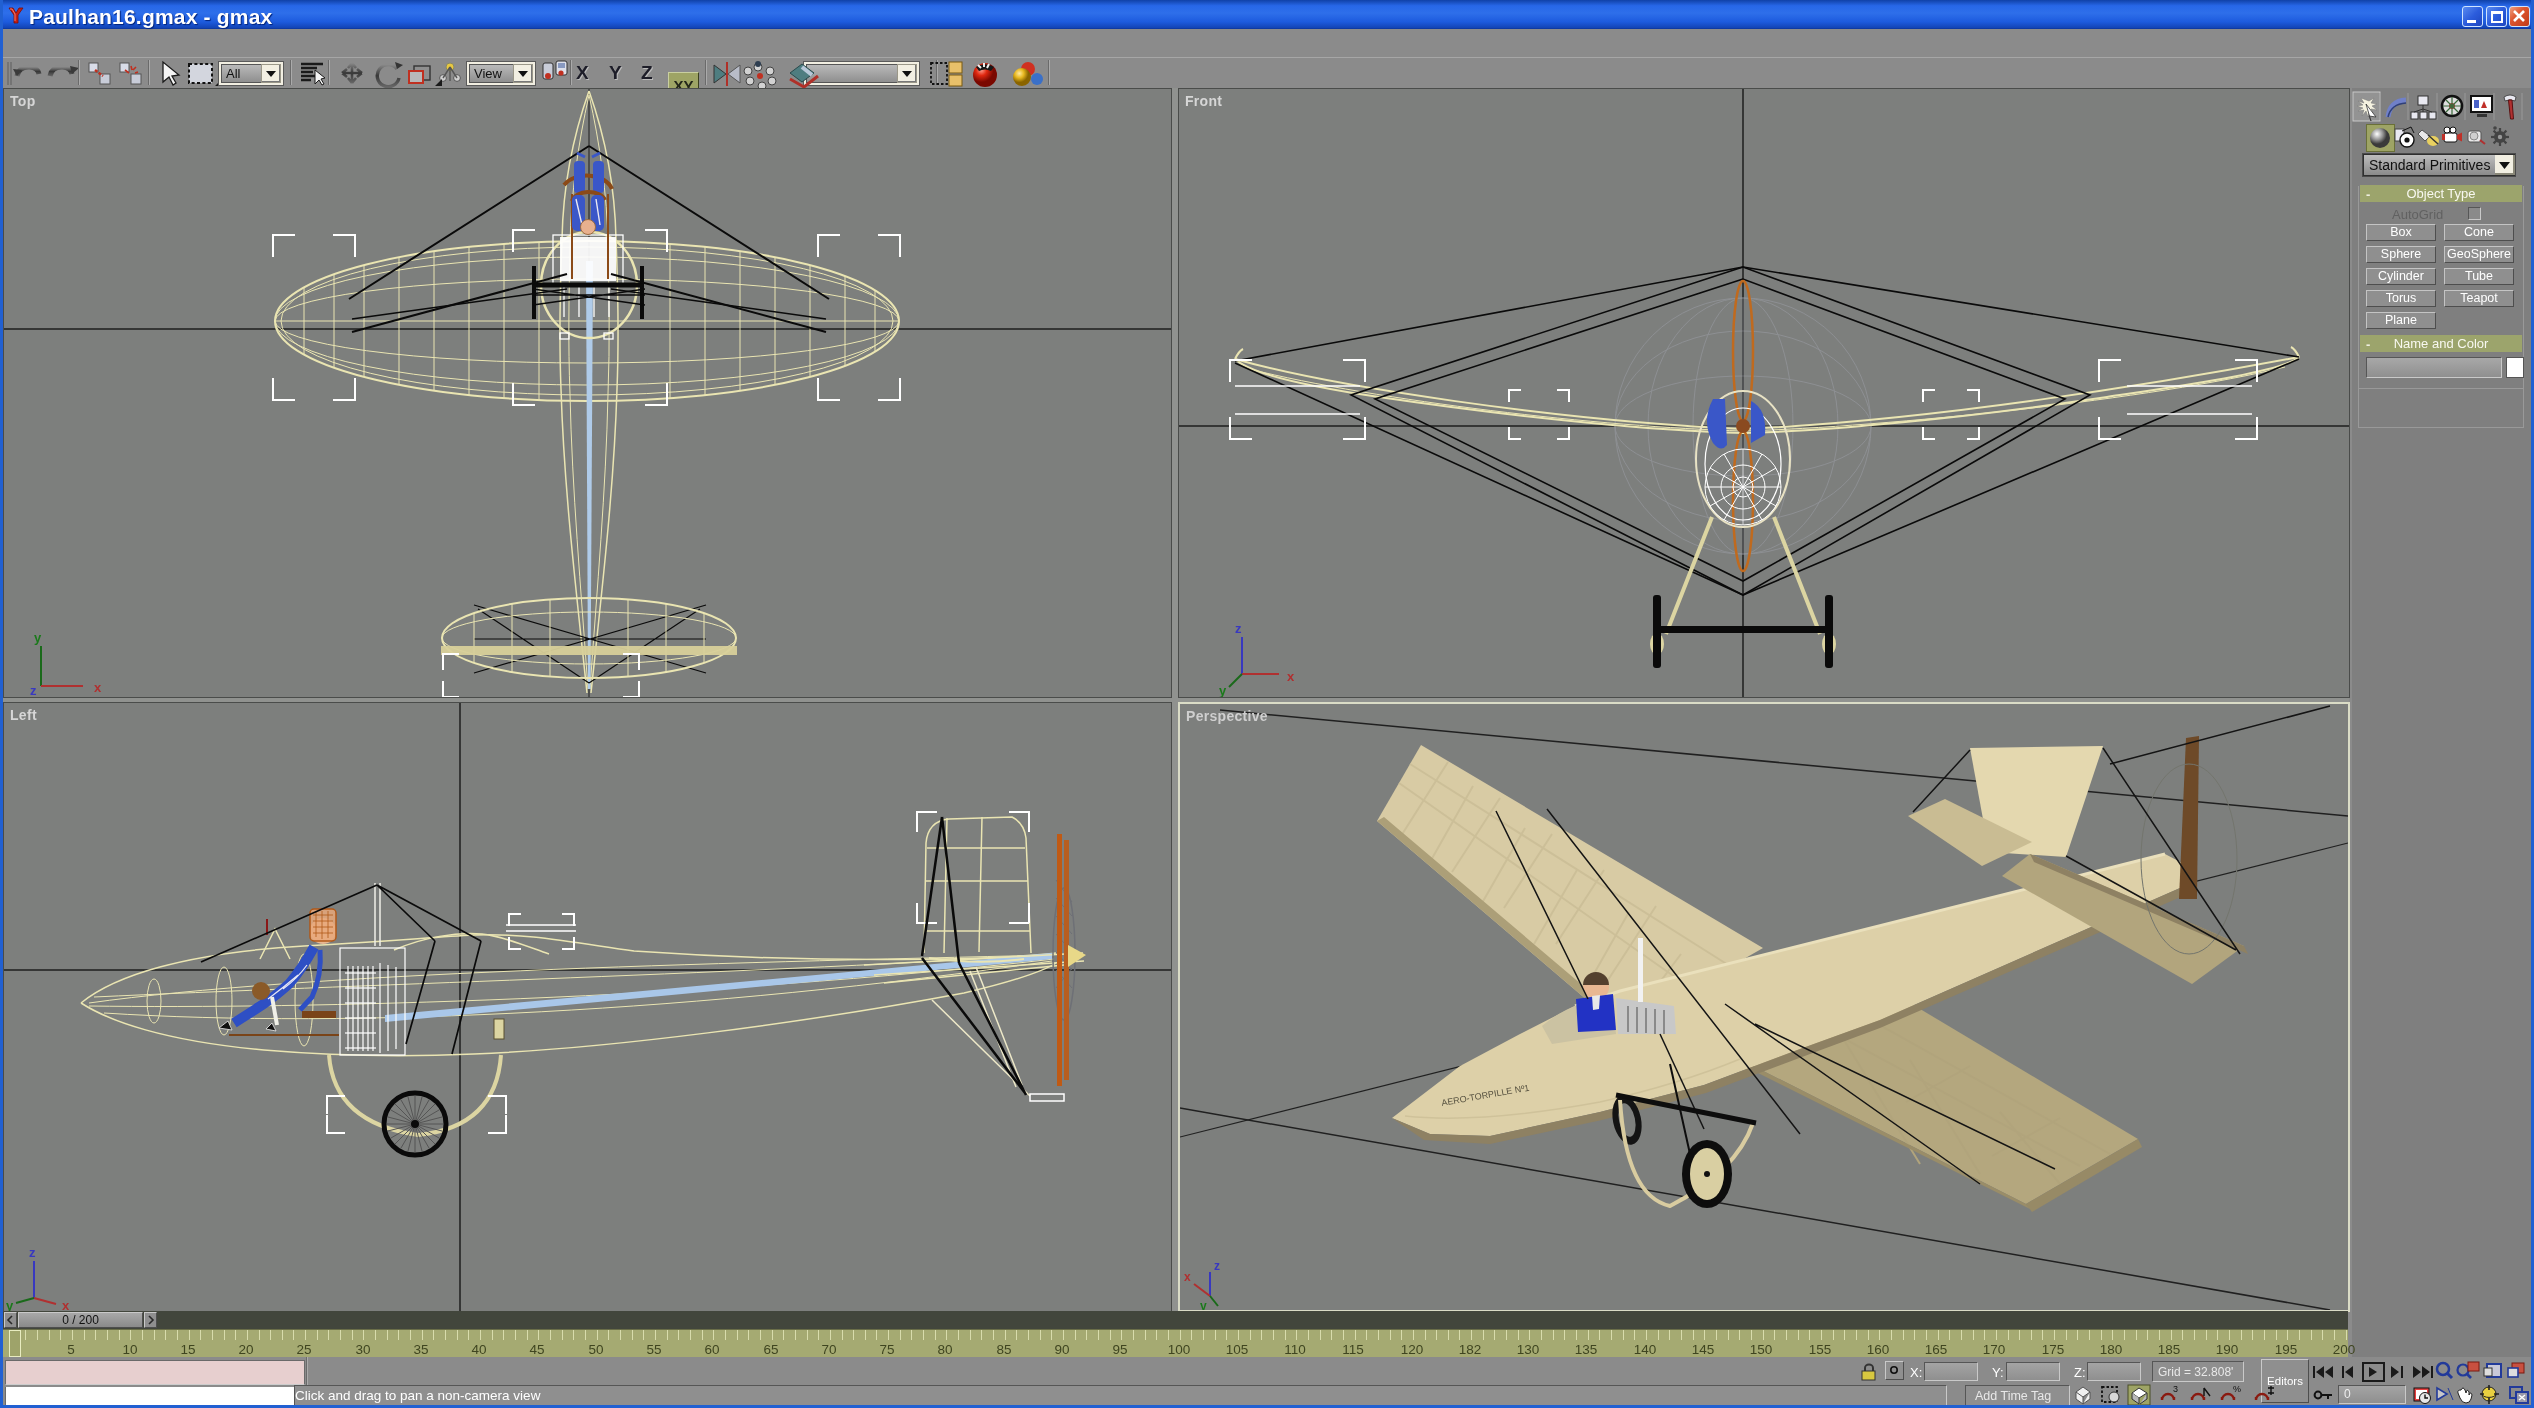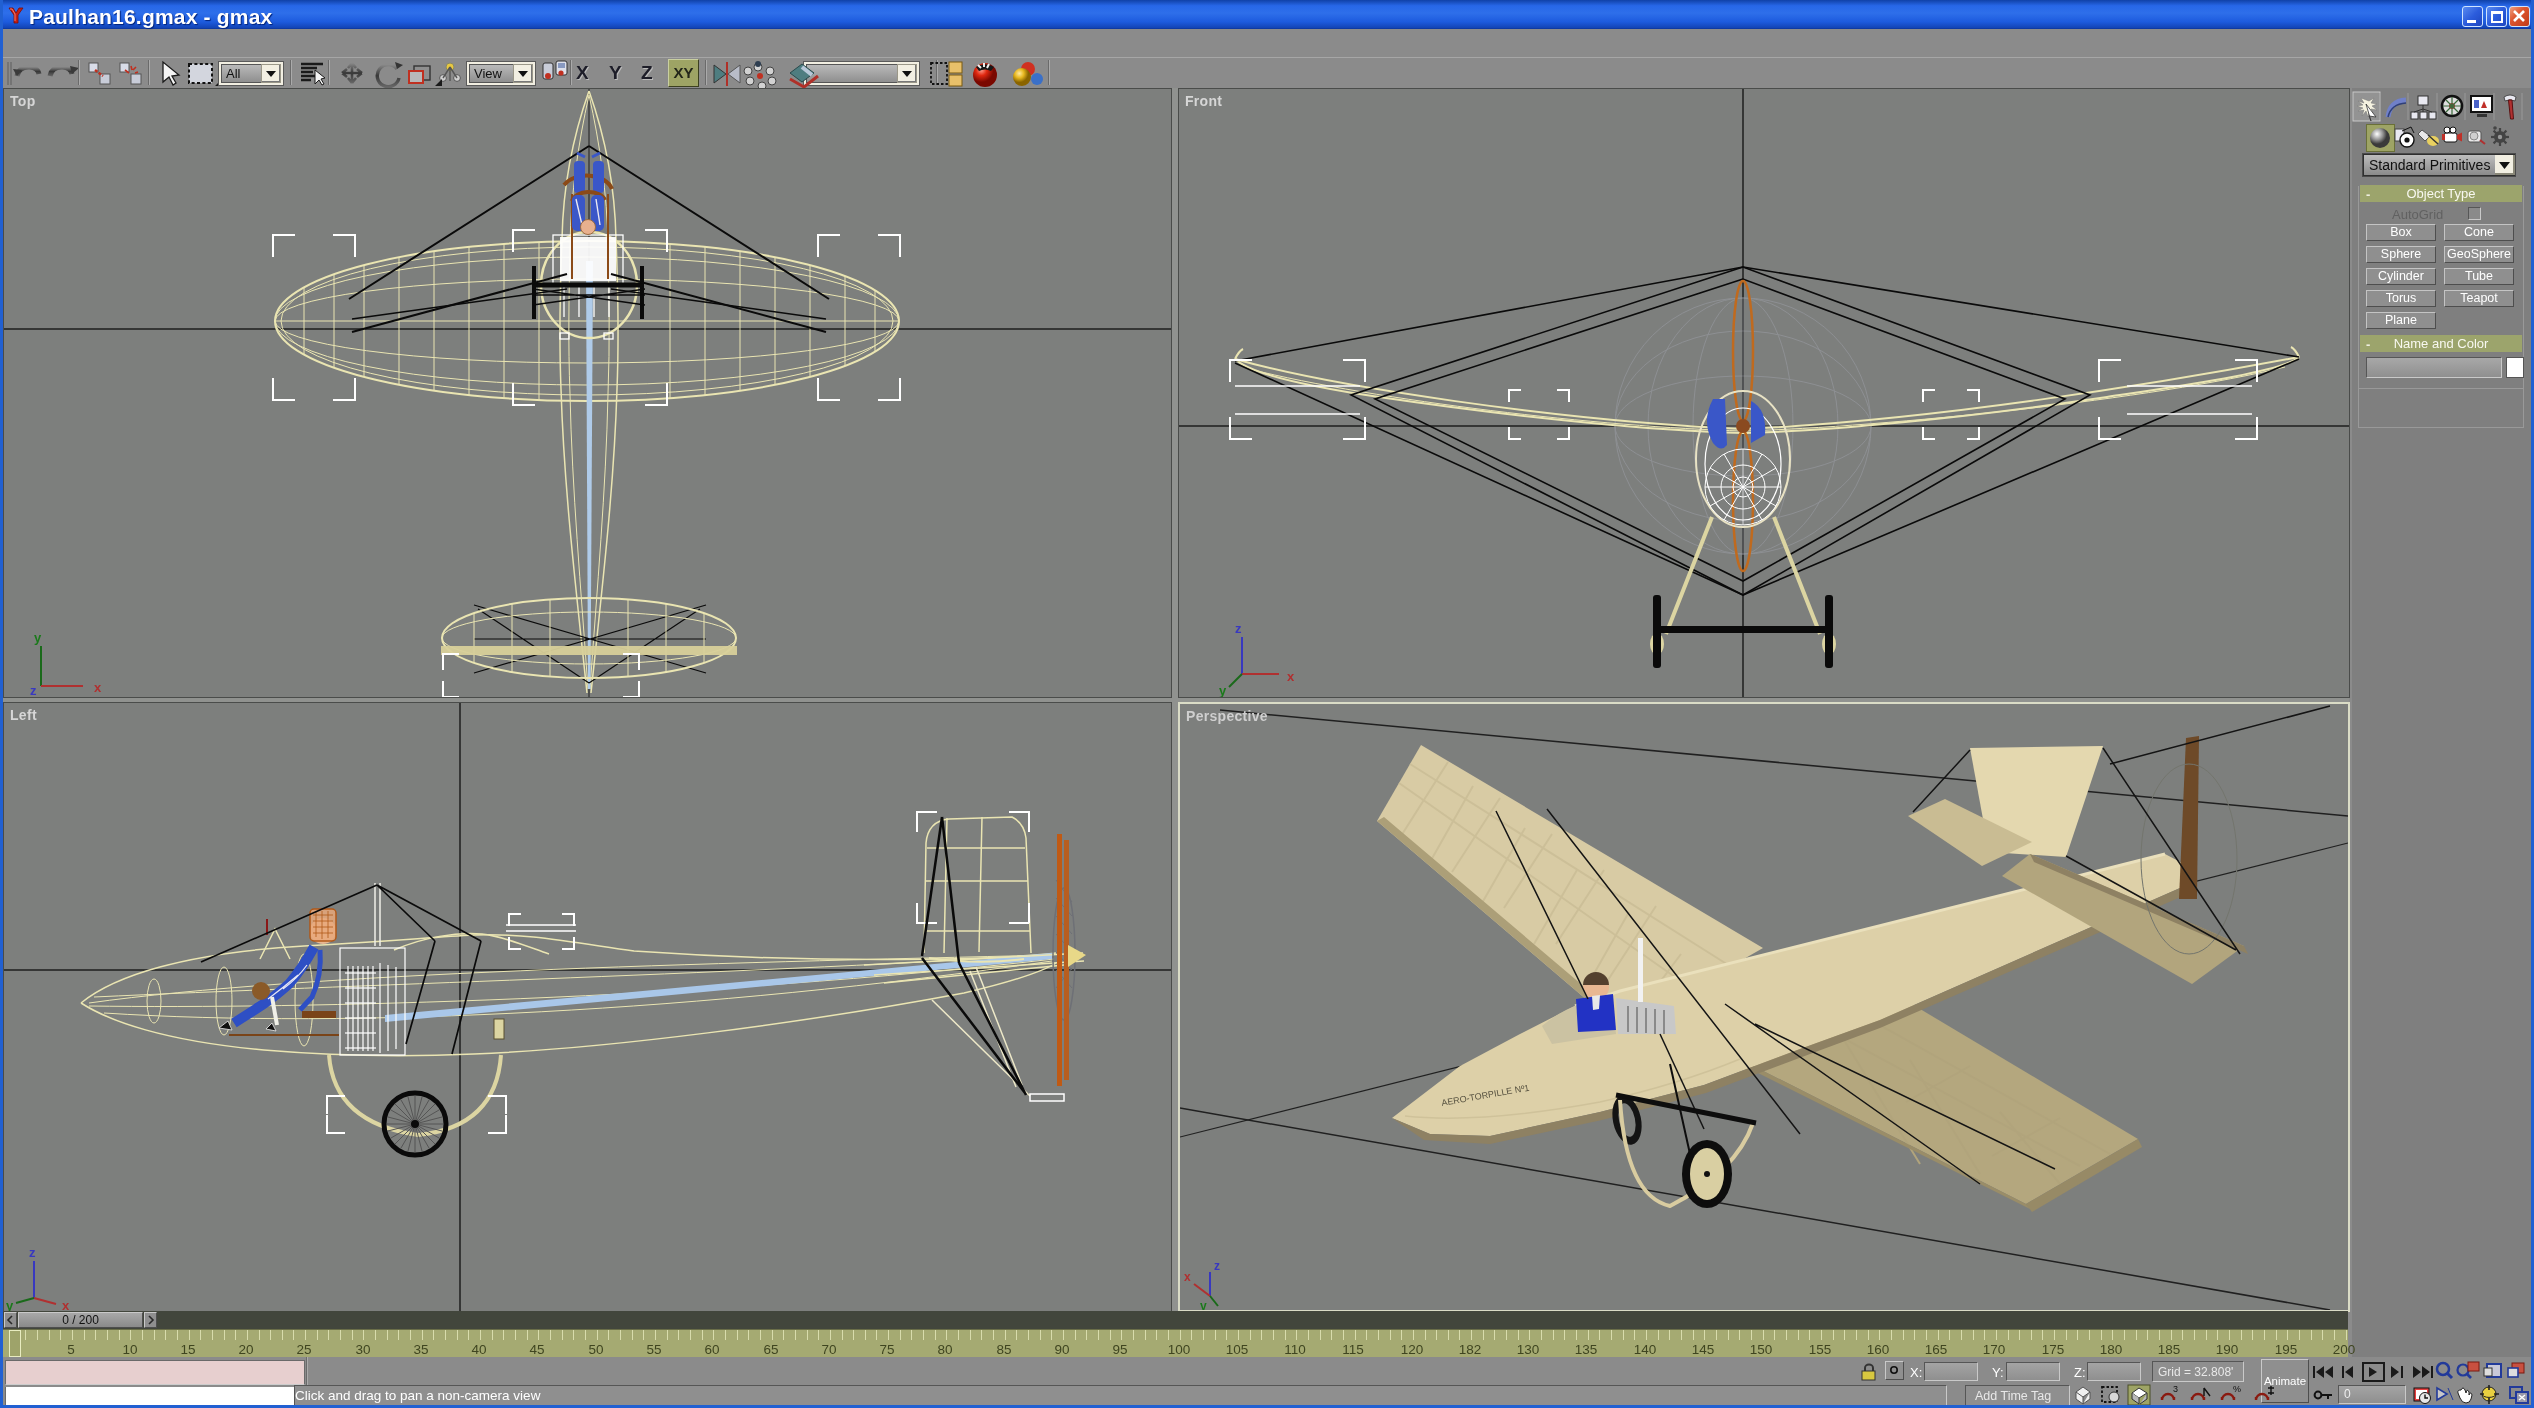--- a/index.html
+++ b/index.html
@@ -122,21 +122,21 @@
       <div class="abs" style="left:2px;top:2px;width:93px;height:19px;background:linear-gradient(180deg,#b9b9b9,#8f8f8f);border:1px solid #555;color:#111;font-size:13px;padding:1px 0 0 4px"></div>
       <div class="abs" style="right:2px;top:2px;width:20px;height:19px;background:#F2EFE2;border:1px solid #9a9788;box-shadow:inset -1px -1px 0 #777"><svg width="18" height="17">
           <path d="M4 6 h10 l-5 6 z" fill="#111"></path>
         </svg></div>
     </div>
     <div class="abs" style="left:576px;top:62px;width:130px;height:25px;color:#1d1d28;font-size:19px;font-weight:bold;text-shadow:1px 1px 0 #bbb">
 <span class="abs" style="left:0px">X</span>
       <span class="abs" style="left:33px">Y</span>
       <span class="abs" style="left:65px">Z</span>
     </div>
-    <div class="abs" style="left:668px;top:59px;width:31px;height:28px;background:#9EA465;border-top:1px solid #c9cfa0;border-left:1px solid #c9cfa0;border-right:1px solid #3c4020;border-bottom:1px solid #3c4020;color:#23261a;font-weight:bold;font-size:15px;text-align:center;line-height:26px">XY</div>
+    <div class="abs" style="left:668px;top:72px;width:31px;height:28px;background:#9EA465;border-top:1px solid #c9cfa0;border-left:1px solid #c9cfa0;border-right:1px solid #3c4020;border-bottom:1px solid #3c4020;color:#23261a;font-weight:bold;font-size:15px;text-align:center;line-height:26px">XY</div>
     <svg class="abs" style="left:706px;top:59px" width="345" height="30" viewBox="0 0 345 30">
 <path d="M8 6 L8 24 L20 15 Z" fill="#4E7D80" stroke="#333"></path>
 <path d="M34 6 L34 24 L22 15 Z" fill="#B8BCC8" stroke="#555"></path>
 <path d="M21 3 L21 27" stroke="#B03028" stroke-width="2"></path>
 <g fill="#d2d2d2" stroke="#444">
 <circle cx="52" cy="8" r="4"></circle>
         <circle cx="64" cy="12" r="4"></circle>
         <circle cx="66" cy="22" r="4"></circle>
         <circle cx="44" cy="22" r="4"></circle>
         <circle cx="42" cy="12" r="4"></circle>
@@ -648,21 +648,21 @@
       <div class="raise" style="left:1885px;top:4px;width:19px;height:19px"><svg width="17" height="17">
           <circle cx="8" cy="8" r="3.2" fill="none" stroke="#111" stroke-width="1.6"></circle>
         </svg></div>
       <div class="abs btxt" style="left:1910px;top:8px;font-size:13px">X:</div>
       <div class="sunk" style="left:1924px;top:5px;width:54px;height:19px;background:linear-gradient(180deg,#a4a4a4,#8f8f8f)"></div>
       <div class="abs btxt" style="left:1992px;top:8px;font-size:13px">Y:</div>
       <div class="sunk" style="left:2006px;top:5px;width:54px;height:19px;background:linear-gradient(180deg,#a4a4a4,#8f8f8f)"></div>
       <div class="abs btxt" style="left:2074px;top:8px;font-size:13px">Z:</div>
       <div class="sunk" style="left:2087px;top:5px;width:54px;height:19px;background:linear-gradient(180deg,#a4a4a4,#8f8f8f)"></div>
       <div class="sunk" style="left:2152px;top:4px;width:92px;height:21px;color:#E8E8E8;font-size:12px;padding:3px 0 0 5px;white-space:nowrap">Grid = 32.808'</div>
-      <div class="raise" style="left:2261px;top:2px;width:48px;height:44px;color:#fff;font-size:11.5px;text-align:center;line-height:42px">Animate</div>
+      <div class="raise" style="left:2261px;top:2px;width:48px;height:44px;color:#fff;font-size:11.5px;text-align:center;line-height:42px">Editors</div>
       <svg class="abs" style="left:2311px;top:5px" width="124" height="20" viewBox="0 0 124 20">
 <g fill="#1a1a1a">
           <path d="M2 4 v12 l2 0 v-12 z M13 4 l-8 6 l8 6 z M22 4 l-8 6 l8 6 z"></path>
 <path d="M31 4 v12 h2 v-12 z M42 4 l-8 6 l8 6 z"></path>
 <rect x="52" y="1" width="21" height="18" fill="none" stroke="#1a1a1a" stroke-width="2"></rect>
           <path d="M58 5 l8 5 l-8 5 z"></path>
 <path d="M80 4 l8 6 l-8 6 z M90 4 v12 h2 v-12 z"></path>
 <path d="M102 4 l8 6 l-8 6 z M111 4 l8 6 l-8 6 z M120 4 v12 h2 v-12 z"></path>
         </g>
       </svg>

